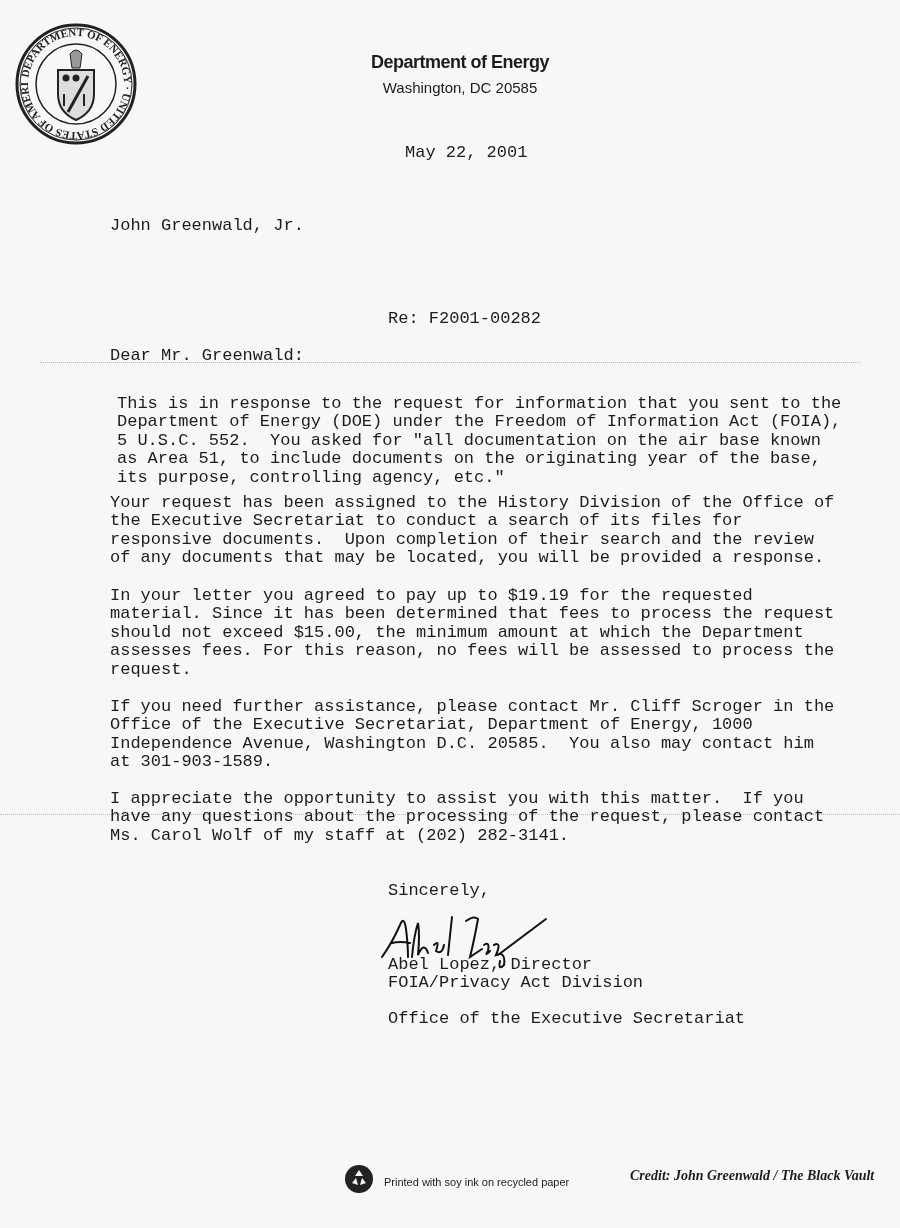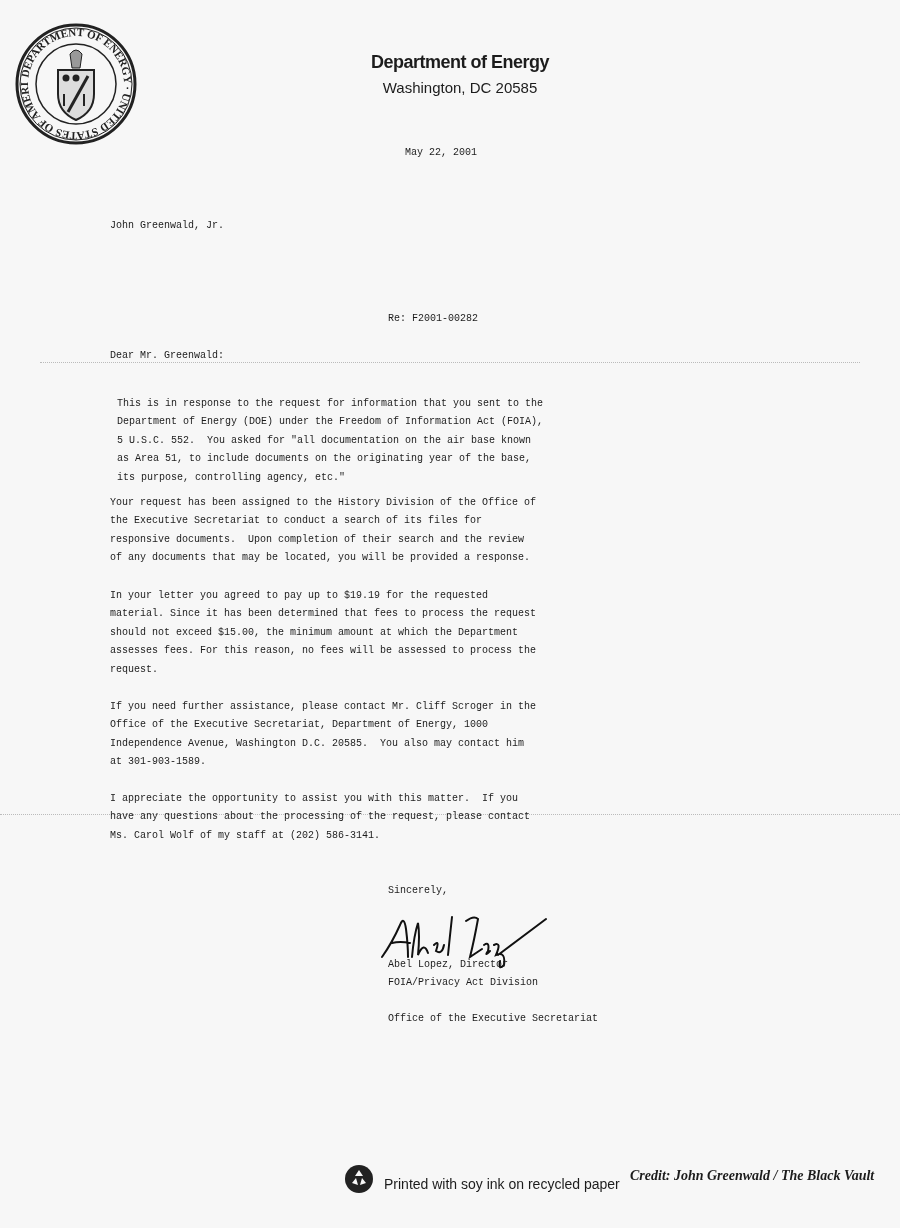--- a/index.html
+++ b/index.html
@@ -1,24 +1,24 @@
 <!DOCTYPE html>
 <html><head>
 <meta charset="utf-8">
 <style>
   html, body { margin:0; padding:0; }
   body { width:900px; height:1228px; background:#f7f7f7; position:relative; overflow:hidden; color:#1c1c1c; }
-  .mono { font-family:"Liberation Mono", "DejaVu Sans Mono", monospace; font-size:10px; line-height:18.4px; white-space:pre; }
+  .mono { font-family:"Liberation Mono", "DejaVu Sans Mono", monospace; font-size:17px; line-height:18.4px; white-space:pre; }
   .abs { position:absolute; }
   .seal { left:14px; top:22px; width:124px; height:124px; }
   .hdr-title { left:300px; top:52px; width:320px; text-align:center; font-family:"Liberation Sans", sans-serif; font-weight:bold; font-size:18px; letter-spacing:-0.5px; }
   .hdr-sub { left:300px; top:79px; width:320px; text-align:center; font-family:"Liberation Sans", sans-serif; font-size:15px; }
   .para { left:110px; }
   .eco { left:344px; top:1164px; width:30px; height:30px; }
-  .eco-text { left:384px; top:1176px; font-family:"Liberation Sans", sans-serif; font-size:14px;text-align:center; }
+  .eco-text { left:384px; top:1176px; font-family:"Liberation Sans", sans-serif; font-size:11px;text-align:center; }
   .credit { left:630px; top:1168px; font-family:Liberation Serif, serif; font-weight:bold; font-style:italic; font-size:14px; }
   .sig { left:378px; top:905px; width:180px; height:70px; }
   .dots { left:0; height:1px; border-top:1px dotted #bbb; }
 </style>
 </head>
 <body>
 
 <svg class="abs seal" viewBox="0 0 124 124">
   <circle cx="62" cy="62" r="59" fill="none" stroke="#222" stroke-width="3"></circle>
   <circle cx="62" cy="62" r="56" fill="none" stroke="#222" stroke-width="1"></circle>
@@ -60,21 +60,21 @@
 should not exceed $15.00, the minimum amount at which the Department
 assesses fees. For this reason, no fees will be assessed to process the
 request.</div>
 <div class="abs mono para" style="top:698px;">If you need further assistance, please contact Mr. Cliff Scroger in the
 Office of the Executive Secretariat, Department of Energy, 1000
 Independence Avenue, Washington D.C. 20585.  You also may contact him
 at 301-903-1589.</div>
 <div class="abs dots" style="top:814px; width:900px;"></div>
 <div class="abs mono para" style="top:790px;">I appreciate the opportunity to assist you with this matter.  If you
 have any questions about the processing of the request, please contact
-Ms. Carol Wolf of my staff at (202) 586-3141.</div>
+Ms. Carol Wolf of my staff at (202) 282-3141.</div>
 
 <div class="abs mono" style="left:388px; top:882px;">Sincerely,</div>
 
 <svg class="abs sig" viewBox="0 0 180 70">
   <path d="M4,52 Q14,38 22,20 Q26,10 28,24 Q30,40 30,52 M14,38 Q22,36 32,38 M34,52 Q36,30 40,18 Q42,30 40,50 Q46,36 50,48 M56,40 Q62,34 58,46 Q64,50 66,40 M70,50 Q72,30 74,12 M88,16 Q96,10 100,14 Q96,36 92,52 Q98,48 104,44 M106,40 Q112,36 110,46 Q106,52 112,46 M116,40 Q124,36 118,50 Q128,46 126,60 Q120,66 122,56 M120,50 L168,14" fill="none" stroke="#111" stroke-width="2" stroke-linecap="round"></path>
 </svg>
 
 <div class="abs mono" style="left:388px; top:956px;">Abel Lopez, Director</div>
 <div class="abs mono" style="left:388px; top:974px;">FOIA/Privacy Act Division</div>
 <div class="abs mono" style="left:388px; top:992px;margin-top:18px;">Office of the Executive Secretariat</div>

